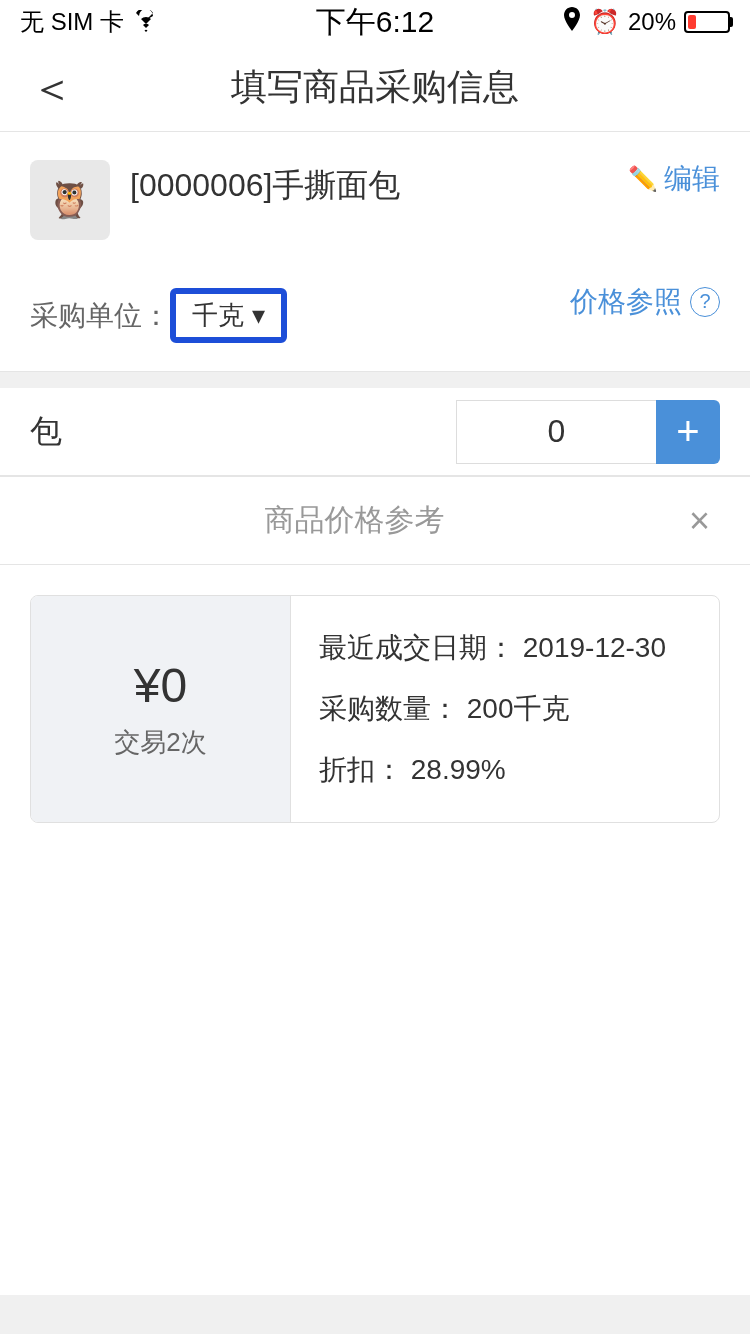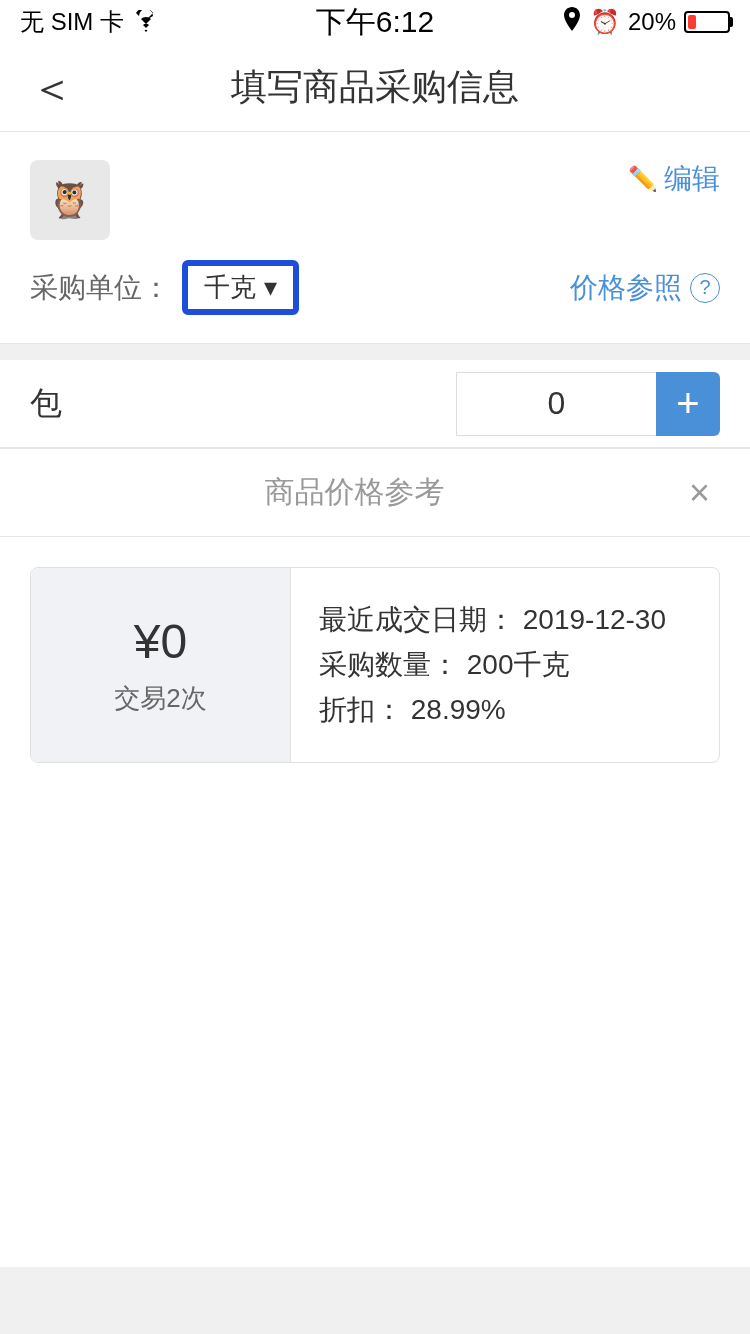--- a/index.html
+++ b/index.html
@@ -149,23 +149,23 @@
       font-size: 24px;
     }
     .product-footer {
       display: flex;
       align-items: center;
       justify-content: space-between;
     }
     .unit-row {
       display: flex;
       align-items: center;
-      gap: 12px;
       font-size: 28px;
       color: #666;
+      margin-top: 28px;
     }
     .unit-select {
       display: flex;
       align-items: center;
       border: 6px solid #1d4ed8;
       border-radius: 6px;
       padding: 4px 16px;
       font-size: 26px;
       color: #333;
       background: #fff;
@@ -327,20 +327,21 @@
     .tx-times {
       font-size: 26px;
       color: #666;
     }
     .tx-right {
       flex: 1;
       padding: 30px 28px;
       display: flex;
       flex-direction: column;
       justify-content: center;
+      gap: 16px;
     }
     .tx-info-row {
       font-size: 28px;
       color: #333;
       line-height: 1.6;
     }
 
     
     .main-content {
       background: #fff;
@@ -383,20 +384,21 @@
   <span class="back-btn">＜</span>
   <span class="header-title">填写商品采购信息</span>
 </div>
 
 <div class="product-card">
   <div class="product-header">
     <div class="product-left">
       <div class="product-image">
         <span class="owl-icon">🦉</span>
       </div>
+      <span class="product-name">[0000006]手撕面包</span>
     </div>
     <div class="edit-btn">
       <span class="edit-icon">✏️</span>
       <span>编辑</span>
     </div>
   </div>
   <div class="product-footer">
     <div class="unit-row">
       <span>采购单位：</span>
       <div class="unit-select">

